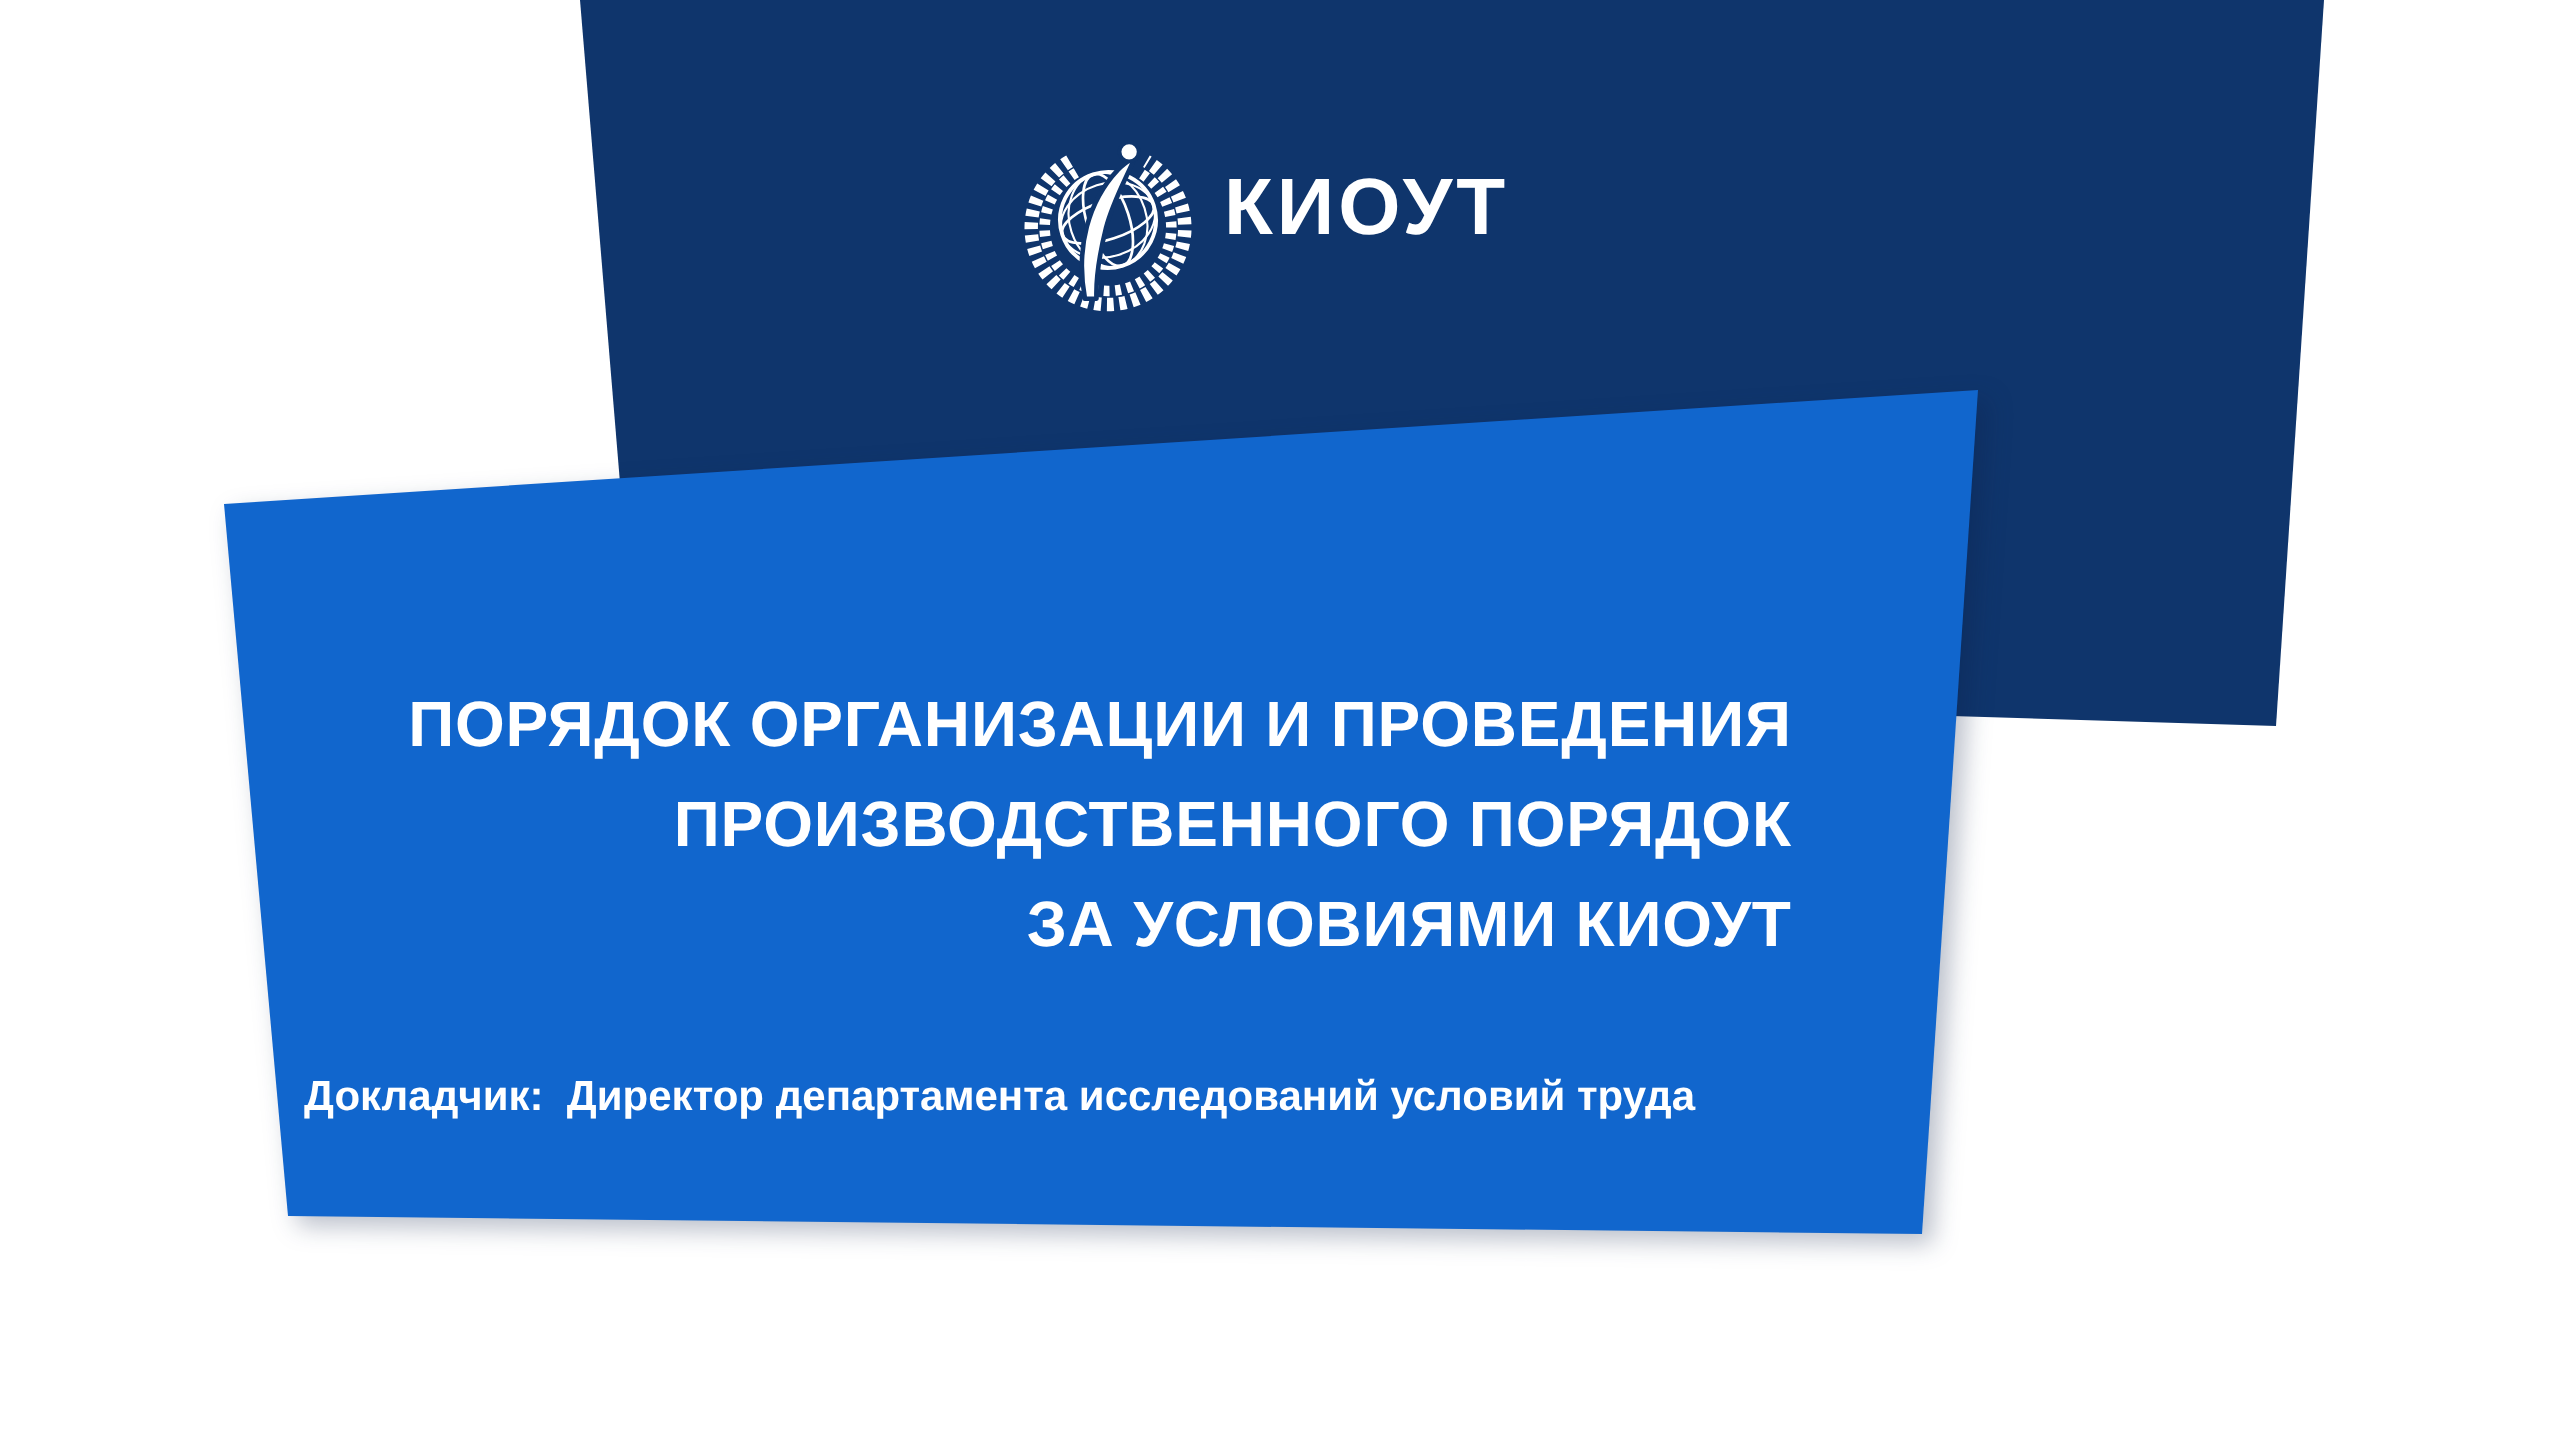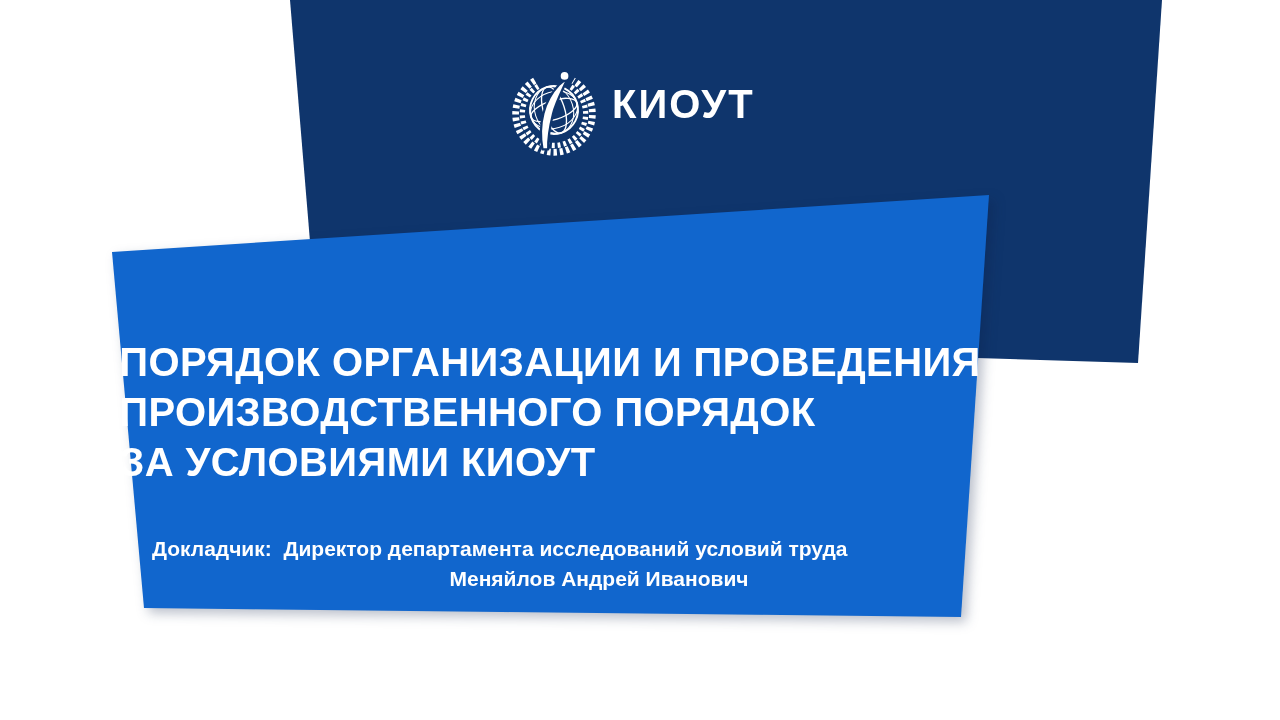--- a/index.html
+++ b/index.html
@@ -38,23 +38,23 @@
   .org-name{
     position:absolute;left:612px;top:84px;
     color:var(--text);
     font-size:40px;font-weight:bold;
     letter-spacing:2px;line-height:1;
     white-space:nowrap;
   }
   .title-block{
     position:absolute;left:550px;top:337px;
     transform:translateX(-50%);
-    text-align:left;
+    text-align:right;
     color:var(--text);
-    font-size:40px;font-weight:bold;
+    font-size:32px;font-weight:bold;
     line-height:50px;letter-spacing:0.4px;
     white-space:nowrap;
   }
   .speaker-role{
     position:absolute;left:152px;top:535px;
     color:var(--text);
     font-size:21px;font-weight:bold;
     line-height:28px;white-space:pre;
   }
   .speaker-name{
@@ -98,15 +98,14 @@
     <div class="blue-shape"></div>
   </div>
 
   <div class="title-block">
     <div>ПОРЯДОК ОРГАНИЗАЦИИ И ПРОВЕДЕНИЯ</div>
     <div>ПРОИЗВОДСТВЕННОГО ПОРЯДОК</div>
     <div>ЗА УСЛОВИЯМИ КИОУТ</div>
   </div>
 
   <div class="speaker-role">Докладчик:  Директор департамента исследований условий труда</div>
-  <div class="speaker-name">Меняйлов Андрей Иванович</div>
 
 </div>
 
 </body></html>

